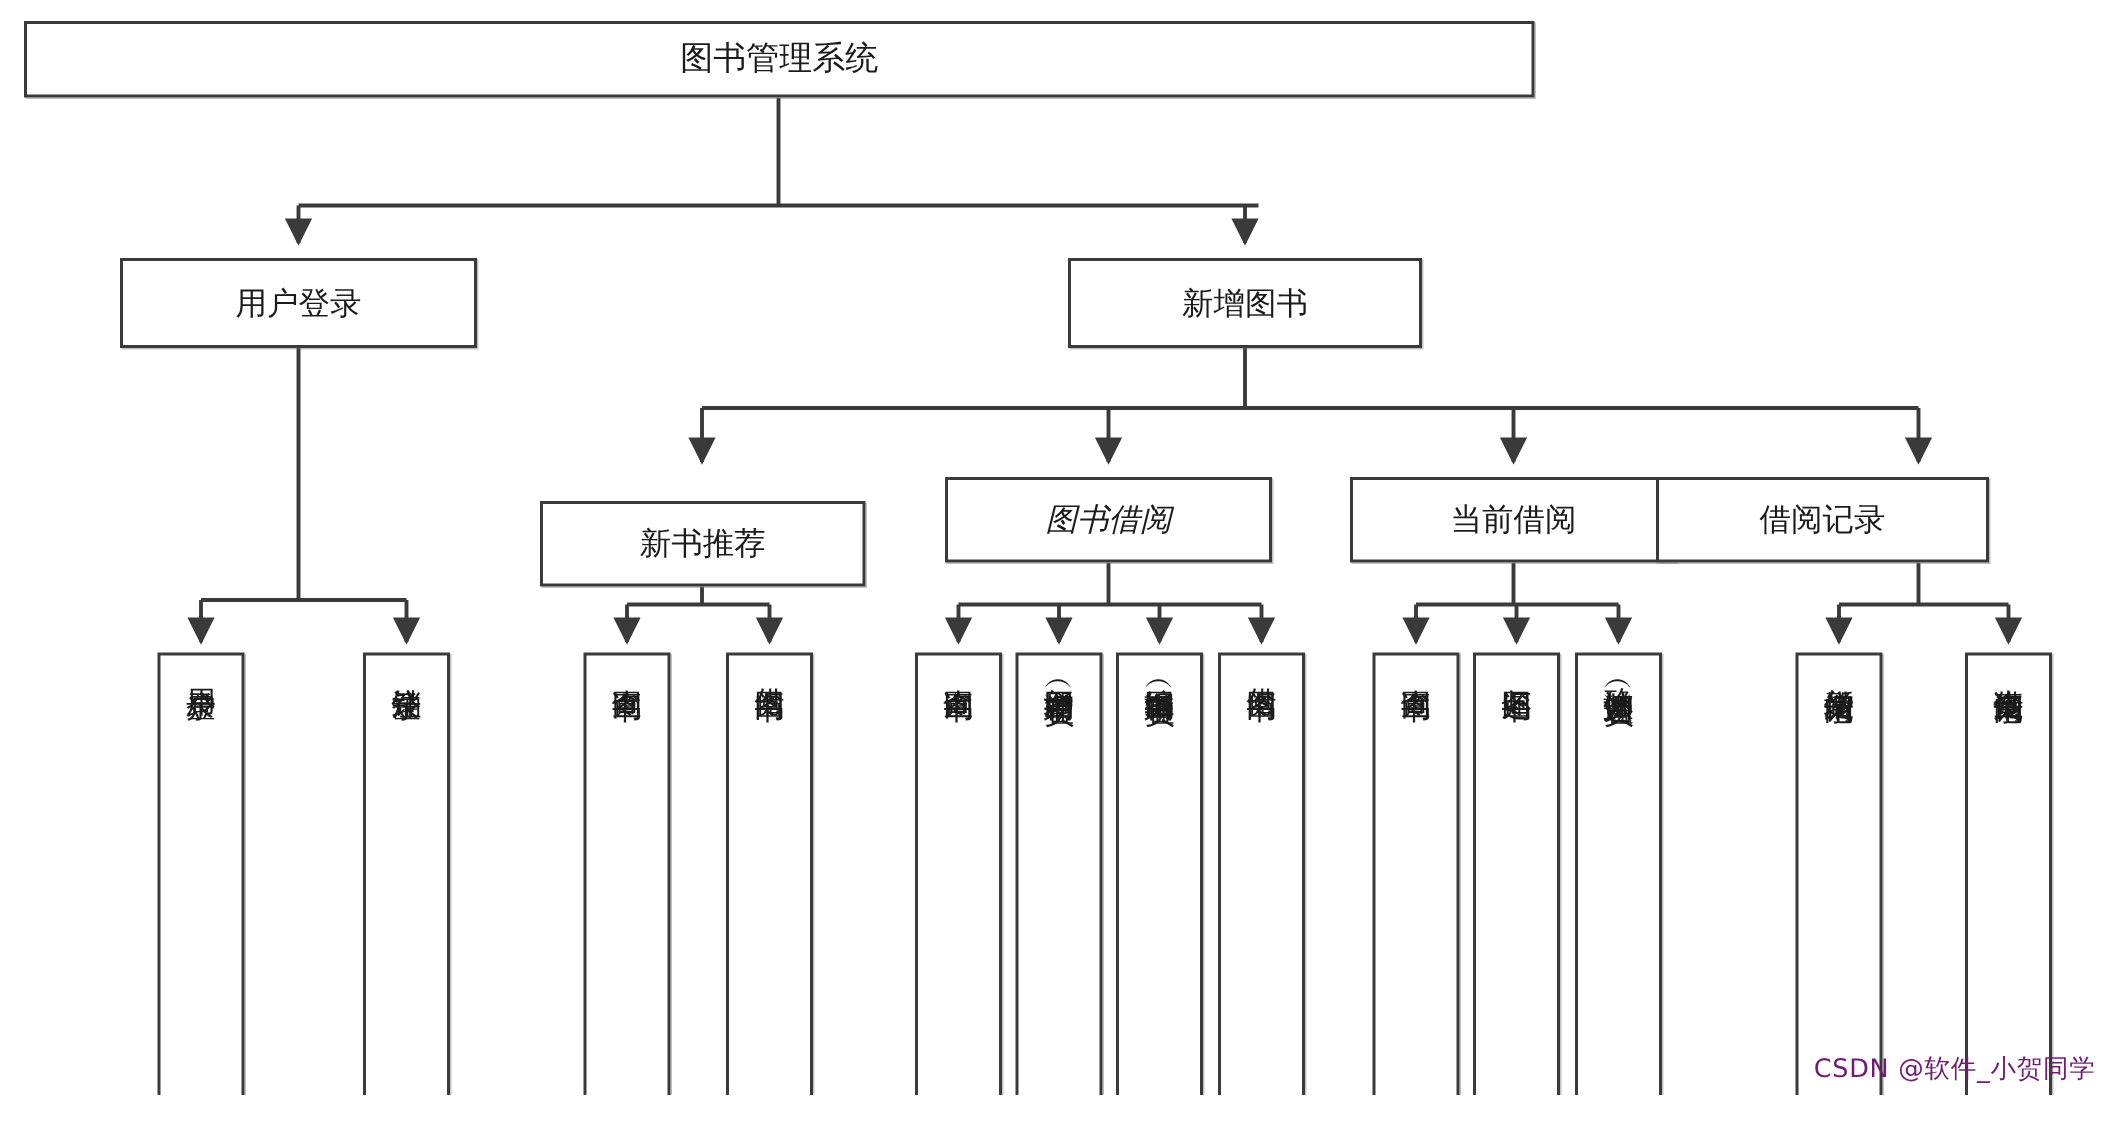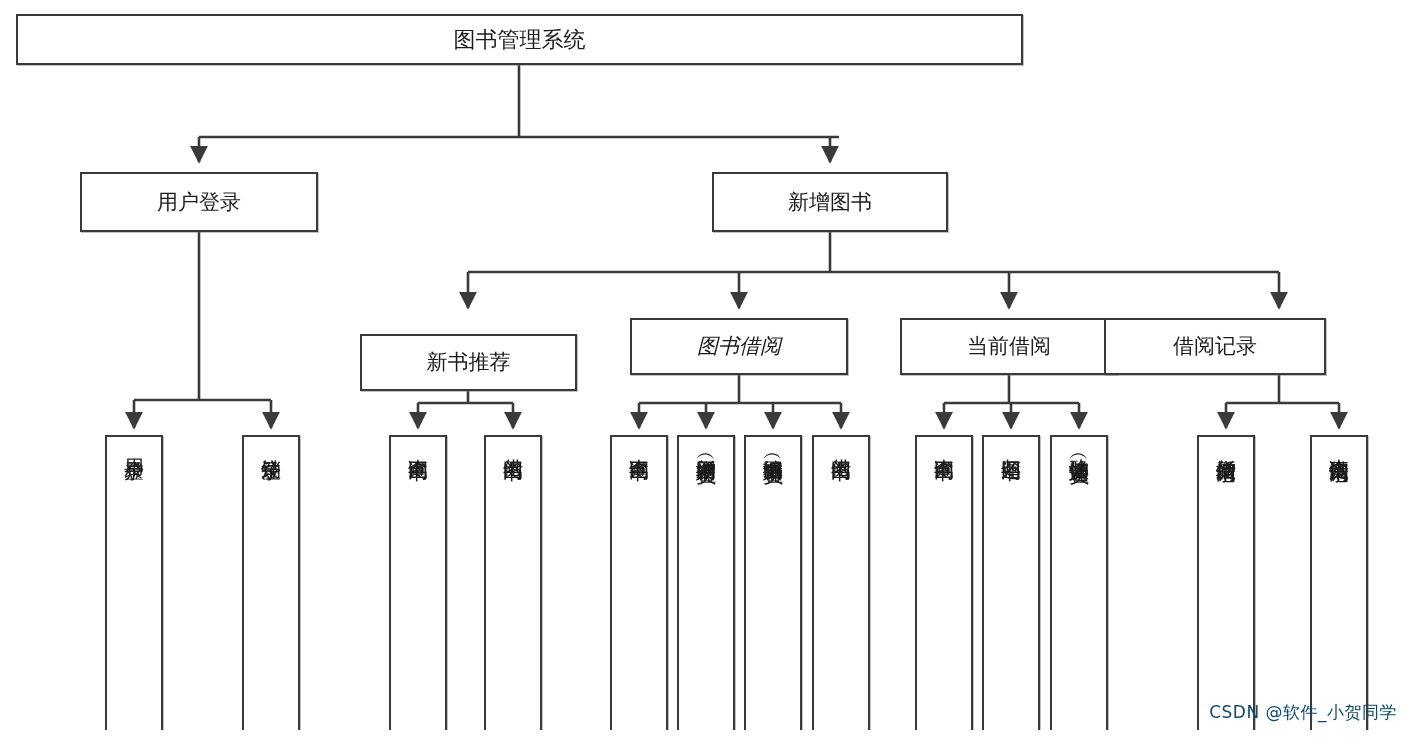--- a/index.html
+++ b/index.html
@@ -58,21 +58,21 @@
     font-size: 20px;
     letter-spacing: 1px;
     line-height: 1.05;
     margin: 0 auto;
   }
   #watermark {
     position: absolute;
     right: 8px;
     bottom: 6px;
     font-size: 17px;
-    color: #0c4a6e;
+    color: #701a75;
     letter-spacing: 0.5px;
     font-family: "DejaVu Sans", "Liberation Sans", sans-serif;
     white-space: pre;
   }
 </style>
 </head>
 <body>
 
 <div id="canvas">
 

